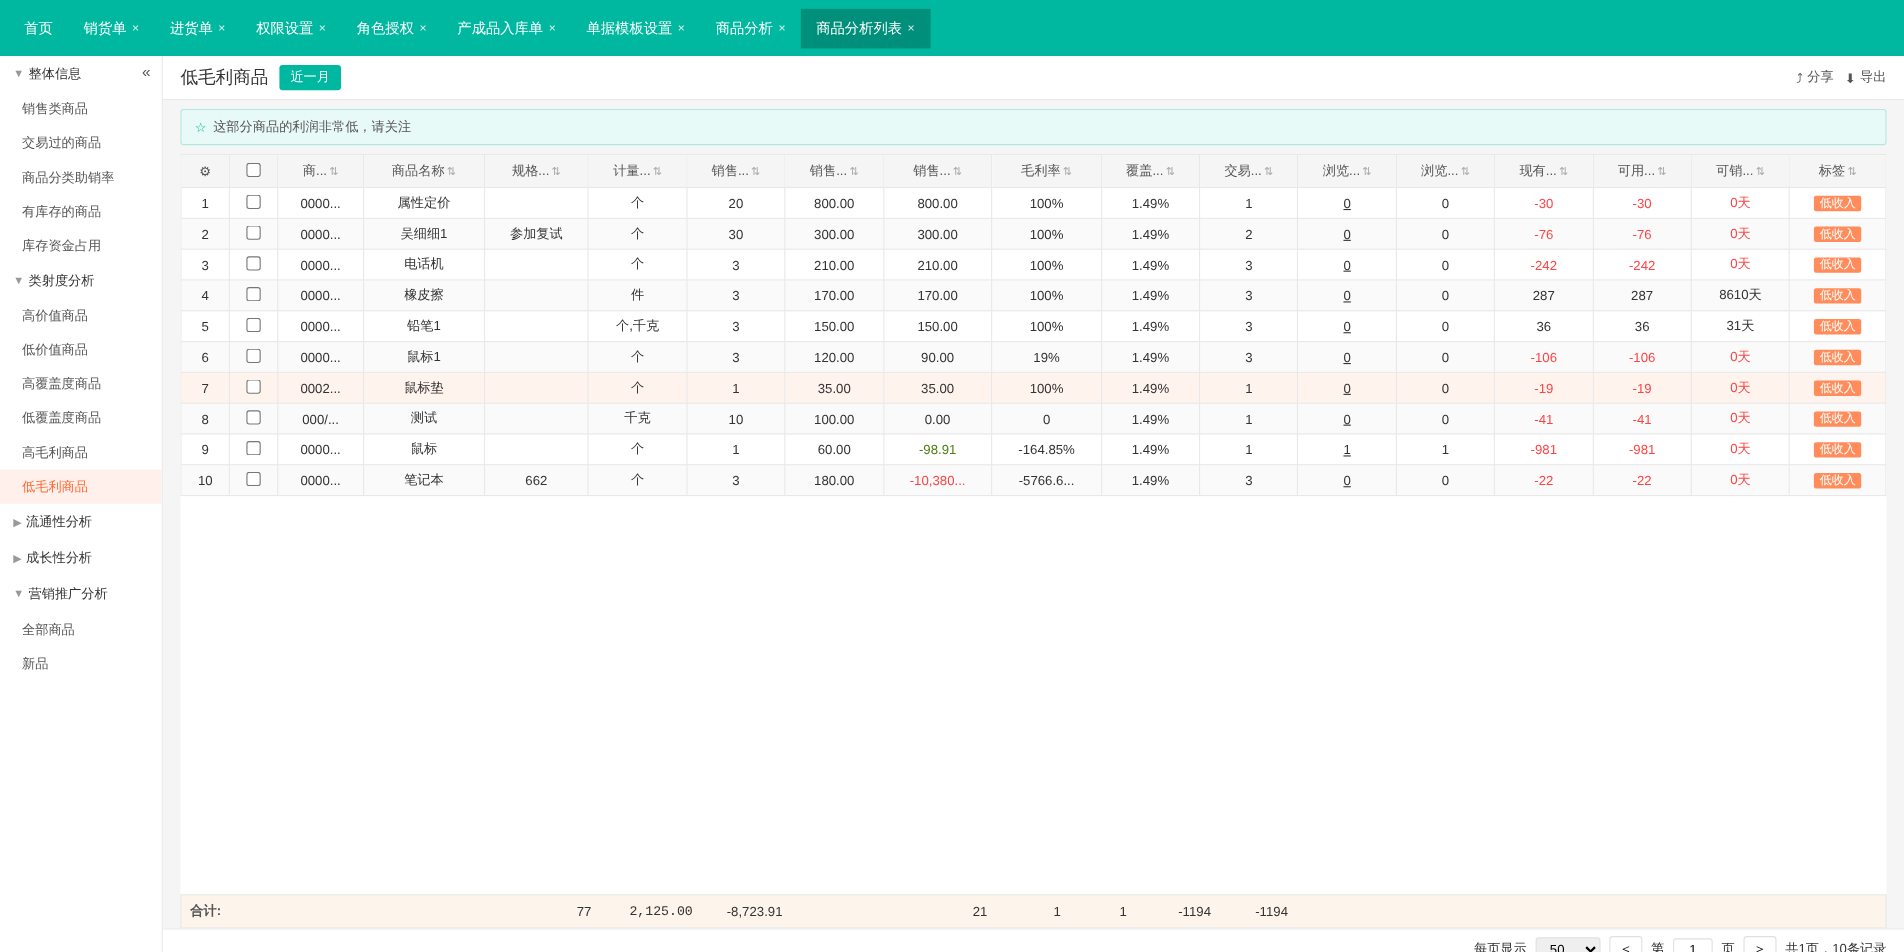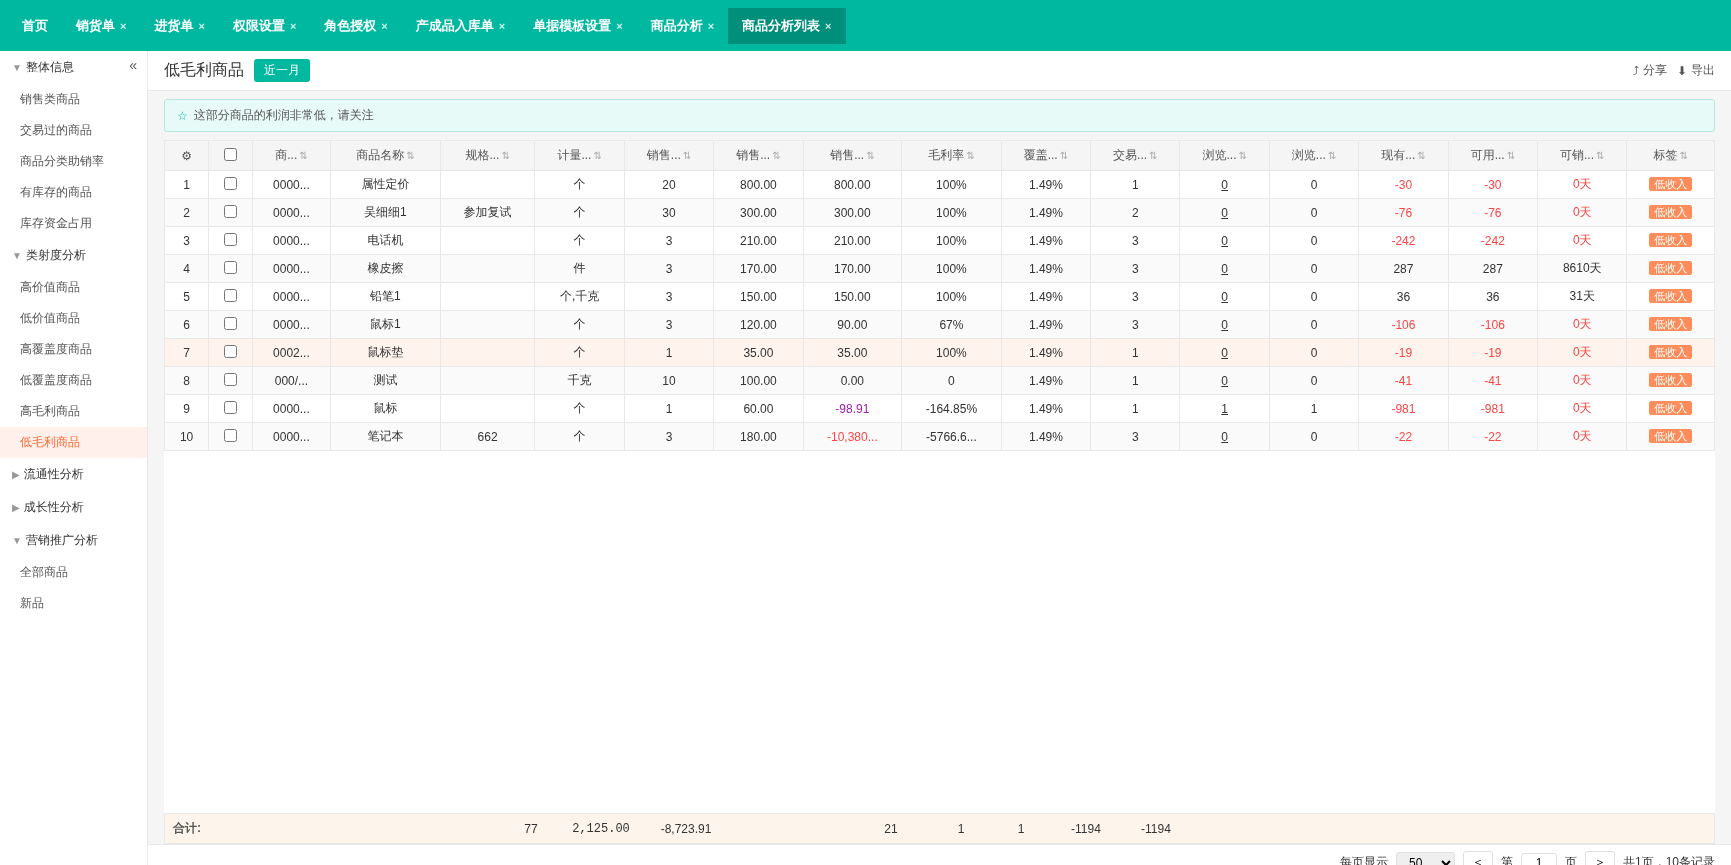--- a/index.html
+++ b/index.html
@@ -6,21 +6,20 @@
     body { font-family: 'Microsoft YaHei', Arial, sans-serif; font-size: 12px; background: #f5f5f5; color: #333; }
     
     
     .top-nav {
       background: #00b8a0;
       display: flex;
       align-items: center;
       height: 51px;
       padding: 15px 8px;
       gap: 0;
-      font-weight: bold;
     }
     .nav-item {
       color: #fff;
       padding: 0 14px;
       height: 36px;
       display: flex;
       align-items: center;
       cursor: pointer;
       font-size: 13px;
       white-space: nowrap;
@@ -470,21 +469,21 @@
             <tr>
     <td>6</td>
     <td><input type="checkbox" style=""></td>
     <td>0000...</td>
     <td>鼠标1</td>
     <td></td>
     <td>个</td>
     <td>3</td>
     <td>120.00</td>
     <td style="">90.00</td>
-    <td>67%</td>
+    <td>19%</td>
     <td>1.49%</td>
     <td>3</td>
     <td><span class="underline" style="cursor:pointer;">0</span></td>
     <td>0</td>
     <td style="color:#ff4444">-106</td>
     <td style="color:#ff4444">-106</td>
     <td style="color:#ff4444">0天</td>
     <td><span class="tag-badge">低收入</span></td>
   </tr>
             <tr class="highlight">
@@ -529,21 +528,21 @@
   </tr>
             <tr>
     <td>9</td>
     <td><input type="checkbox" style=""></td>
     <td>0000...</td>
     <td>鼠标</td>
     <td></td>
     <td>个</td>
     <td>1</td>
     <td>60.00</td>
-    <td style="color:#a21caf">-98.91</td>
+    <td style="color:#4d7c0f">-98.91</td>
     <td>-164.85%</td>
     <td>1.49%</td>
     <td>1</td>
     <td><span class="underline" style="cursor:pointer;">1</span></td>
     <td>1</td>
     <td style="color:#ff4444">-981</td>
     <td style="color:#ff4444">-981</td>
     <td style="color:#ff4444">0天</td>
     <td><span class="tag-badge">低收入</span></td>
   </tr>

